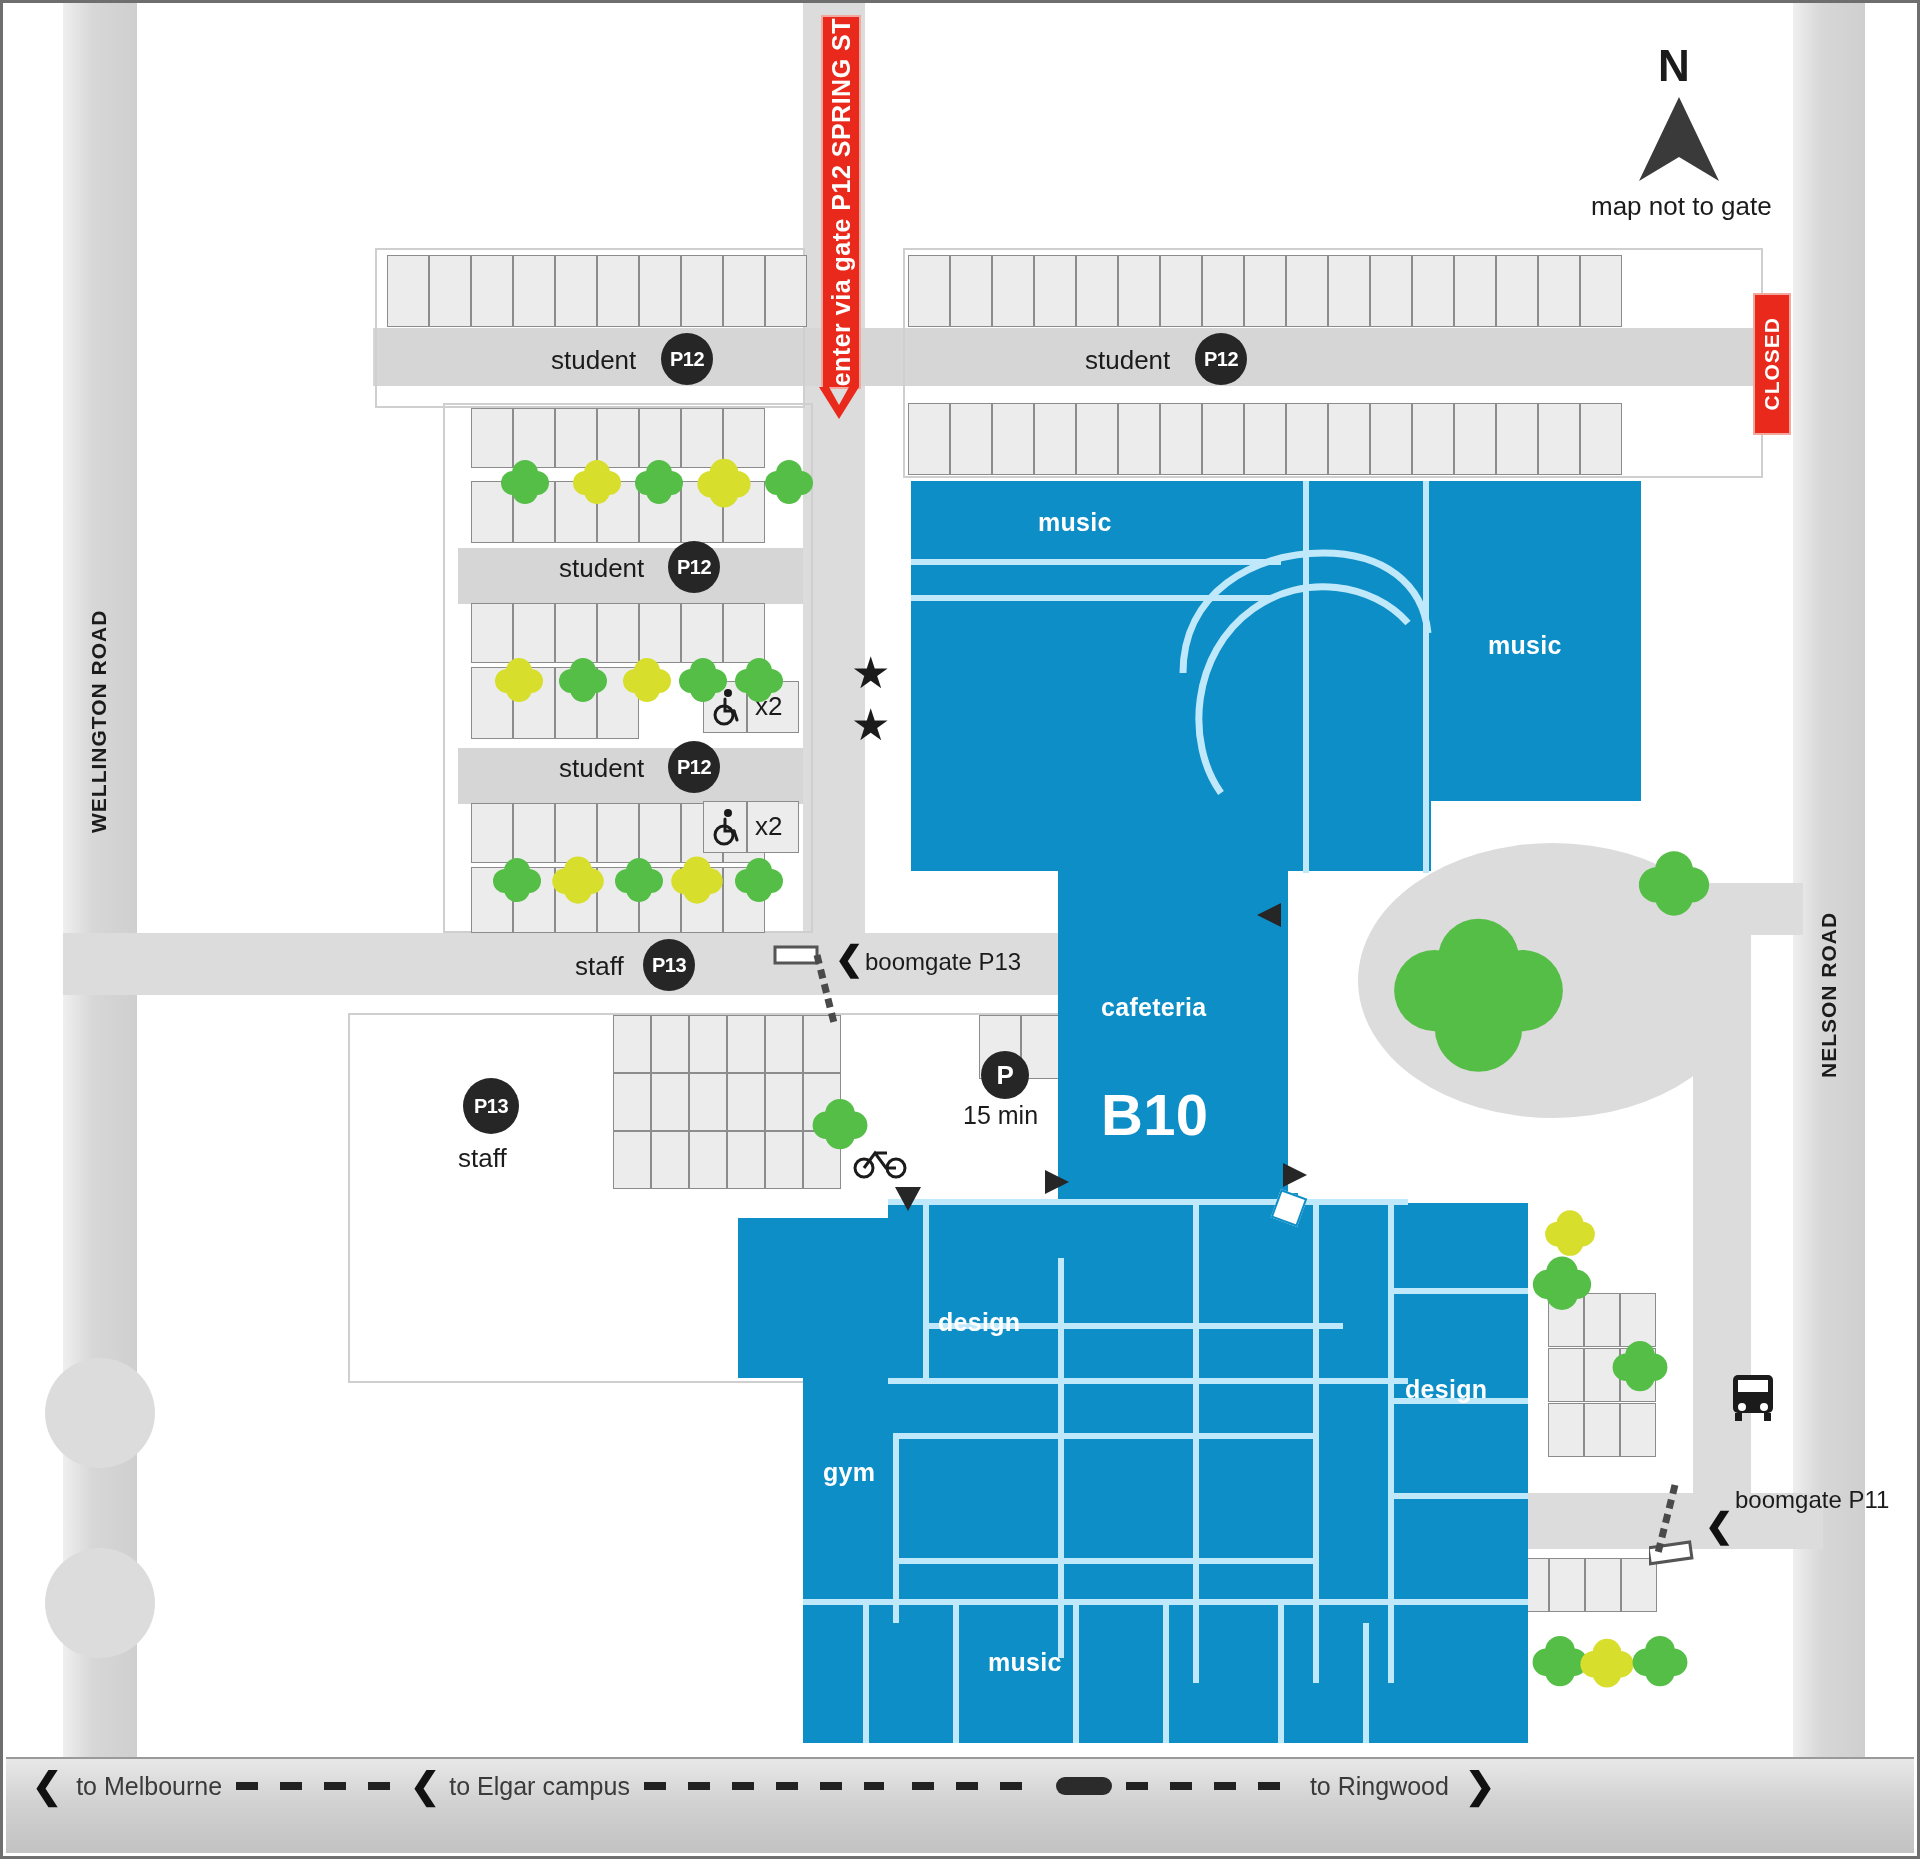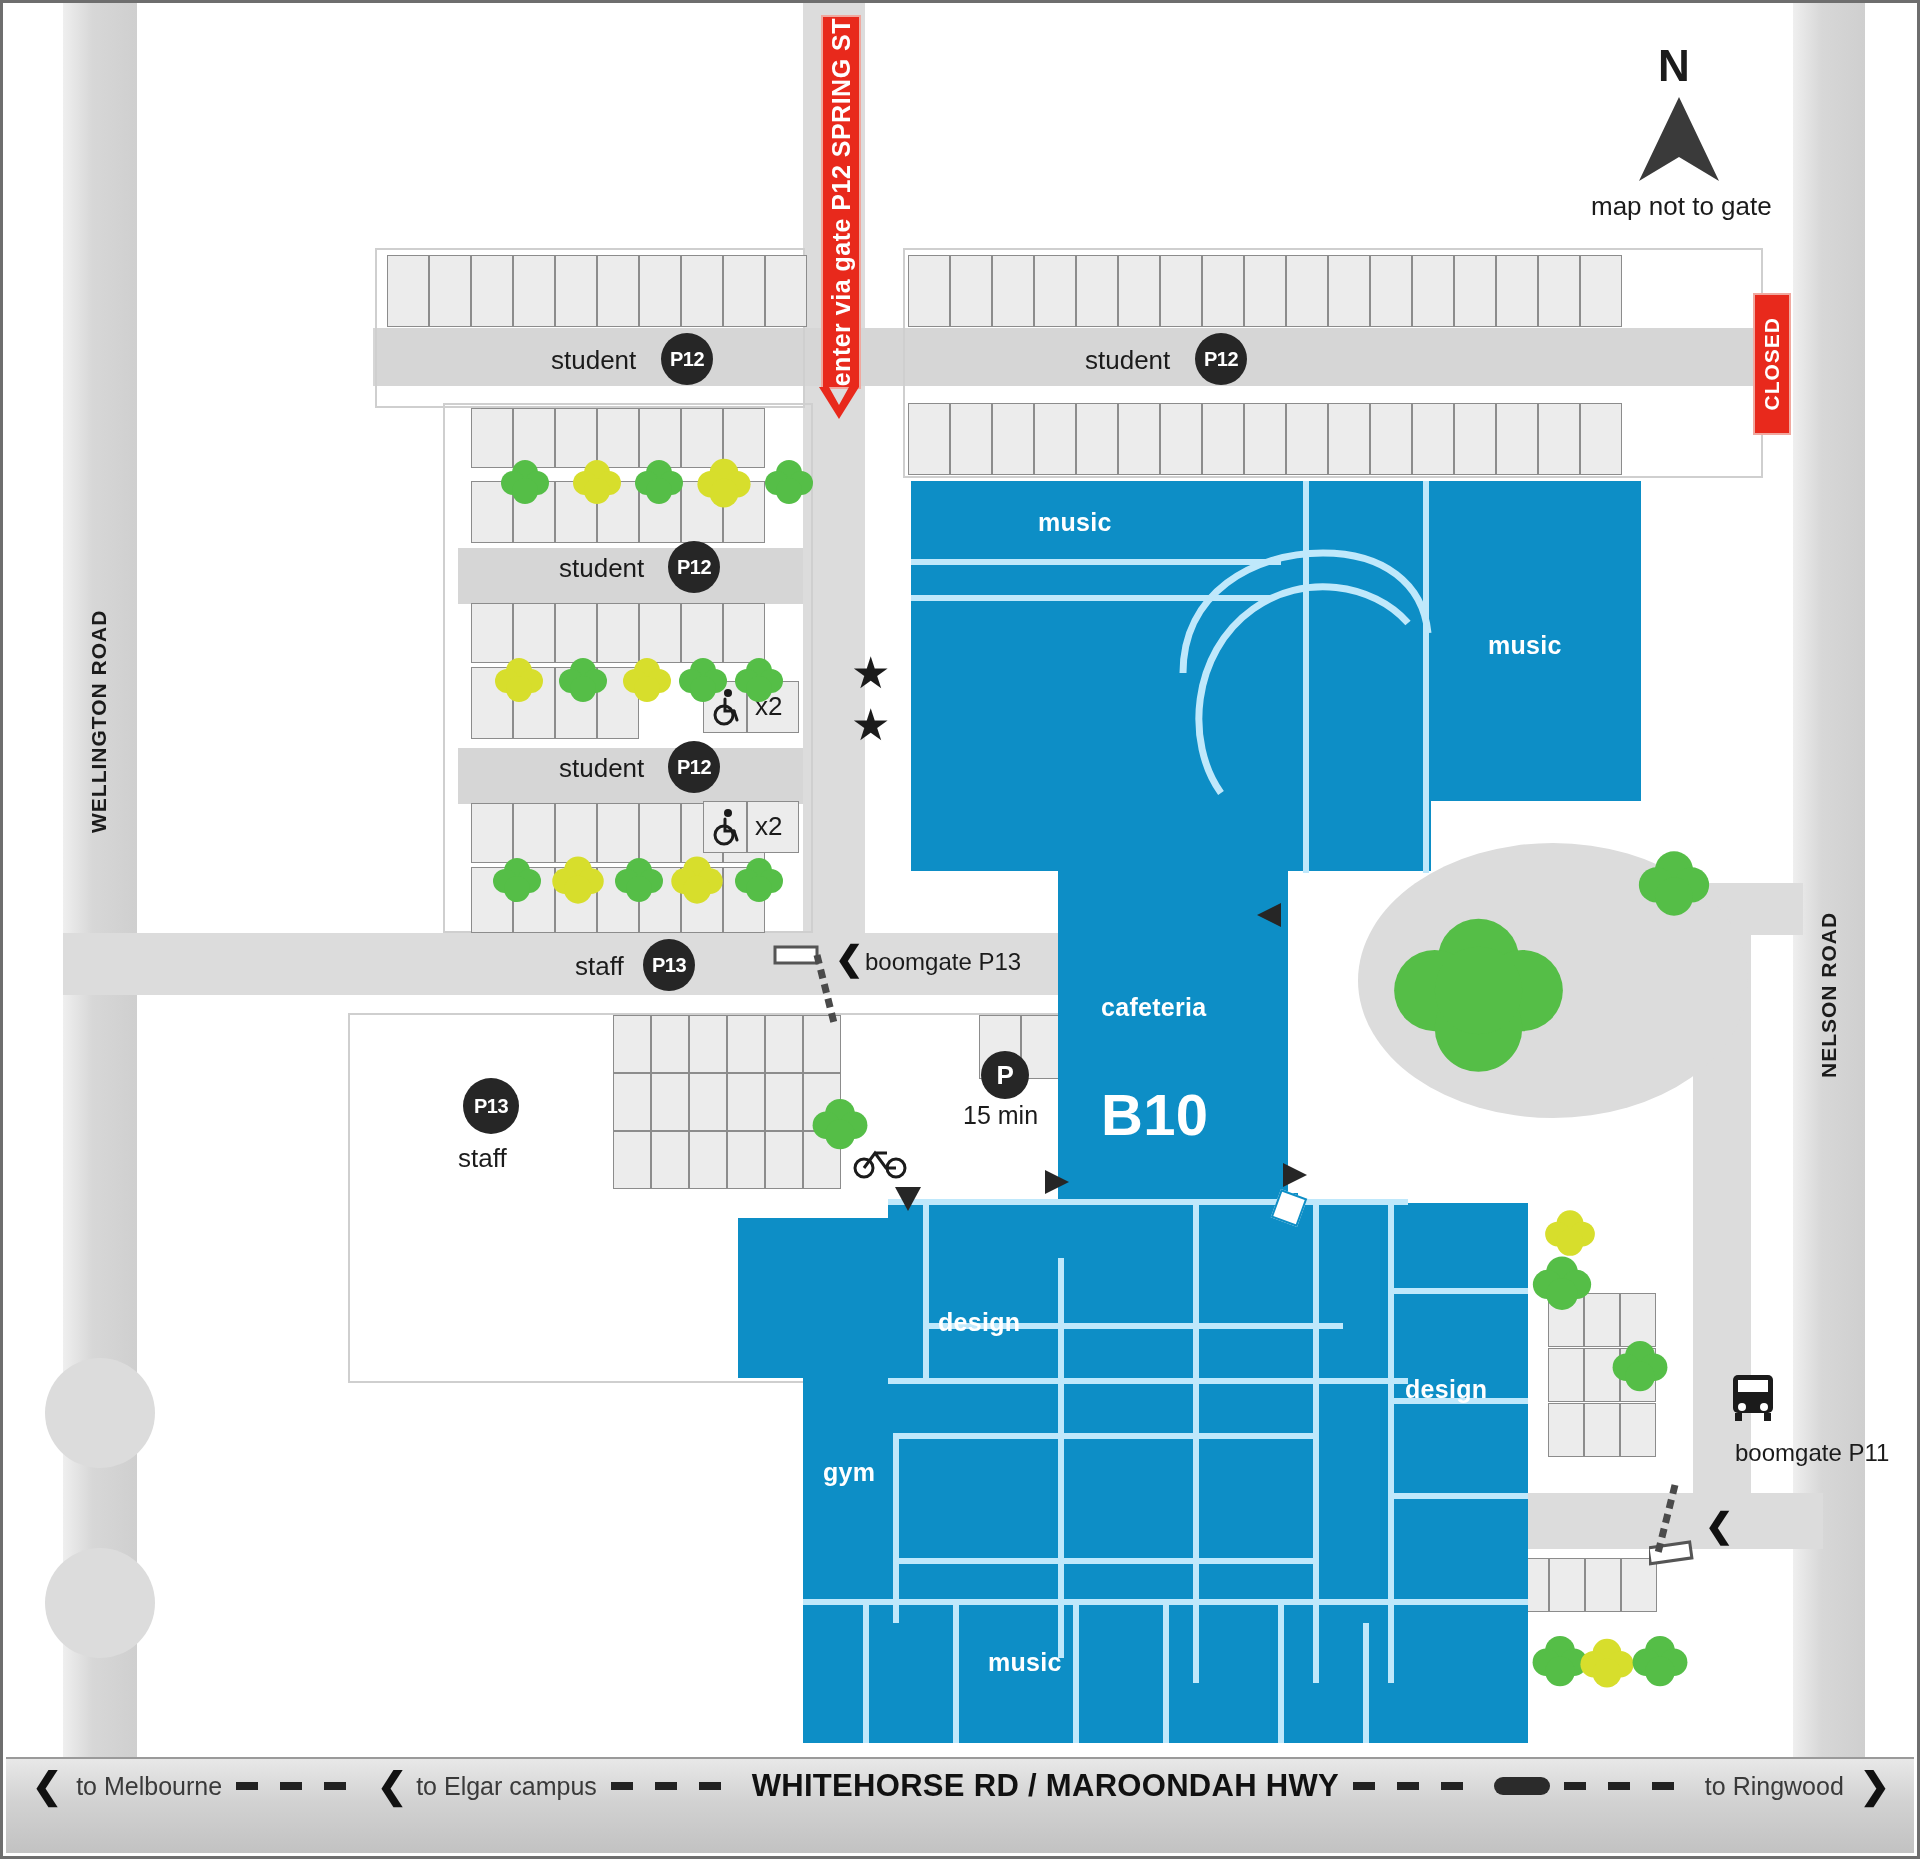--- a/index.html
+++ b/index.html
@@ -401,21 +401,21 @@
     <path d="M44 12 L62 84" stroke="#4a4a4a" stroke-width="7" stroke-dasharray="9 6"></path>
   </svg>
   <div class="chev" style="left:832px;top:938px;">❮</div>
   <div class="note" style="left:862px;top:945px;">boomgate P13</div>
 
   <svg class="abs" style="left:1646px;top:1478px;" width="70" height="88" viewBox="0 0 70 88">
     <rect x="0" y="64" width="42" height="16" fill="#fff" stroke="#555" stroke-width="3" transform="rotate(-8 20 72)"></rect>
     <path d="M26 4 L8 76" stroke="#4a4a4a" stroke-width="7" stroke-dasharray="9 6"></path>
   </svg>
   <div class="chev" style="left:1702px;top:1505px;">❮</div>
-  <div class="note" style="left:1732px;top:1436px;">boomgate P11</div>
+  <div class="note" style="left:1732px;top:1483px;">boomgate P11</div>
 
   <svg class="abs" style="left:1722px;top:1368px;" width="56" height="56" viewBox="0 0 56 56">
     <rect x="8" y="4" width="40" height="38" rx="5" fill="#1b1b1b"></rect>
     <rect x="13" y="9" width="30" height="12" fill="#fff"></rect>
     <circle cx="17" cy="36" r="4" fill="#fff"></circle>
     <circle cx="39" cy="36" r="4" fill="#fff"></circle>
     <rect x="10" y="42" width="7" height="8" fill="#1b1b1b"></rect>
     <rect x="39" y="42" width="7" height="8" fill="#1b1b1b"></rect>
   </svg>
 
@@ -576,21 +576,20 @@
     </svg>
 
   <div id="hwy-bar">
     <div id="hwy-inner">
       <div class="hwy-chev" style="margin-left:26px;">❮</div>
       <div class="hwy-text" style="margin-left:14px;">to Melbourne</div>
       <div class="dashline" style="max-width:160px;"></div>
       <div class="hwy-chev">❮</div>
       <div class="hwy-text" style="margin-left:9px;">to Elgar campus</div>
       <div class="dashline" style="max-width:240px;"></div>
-      <div class="hwy-title">WHITEHORSE RD / MAROONDAH HWY</div>
       <div class="dashline" style="max-width:130px;"></div>
       <div class="blob"></div>
       <div class="dashline" style="max-width:170px;"></div>
       <div class="hwy-text">to Ringwood</div>
       <div class="hwy-chev" style="margin-left:16px;margin-right:24px;">❯</div>
     </div>
   </div>
 
 </div>
 

